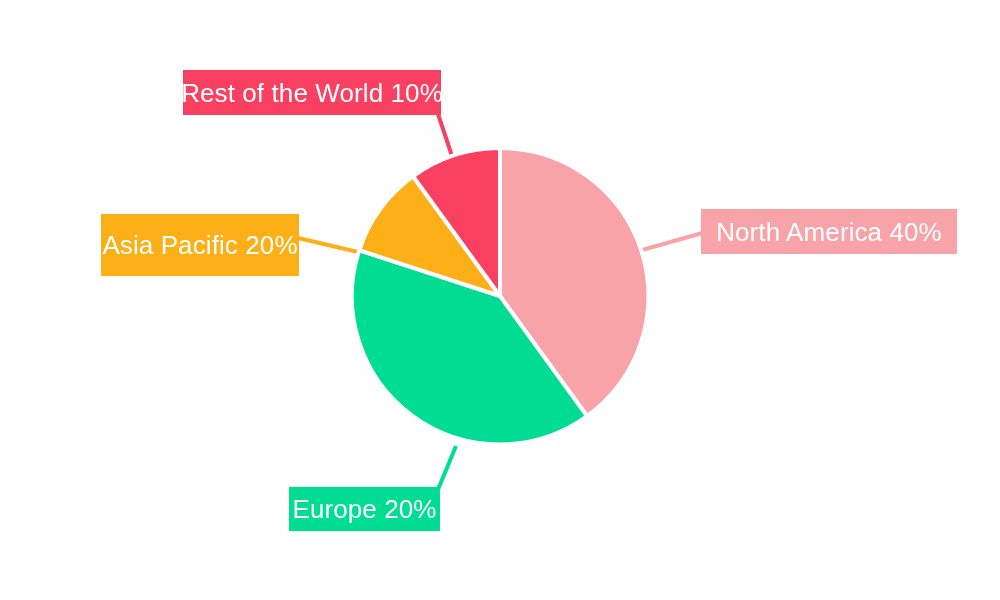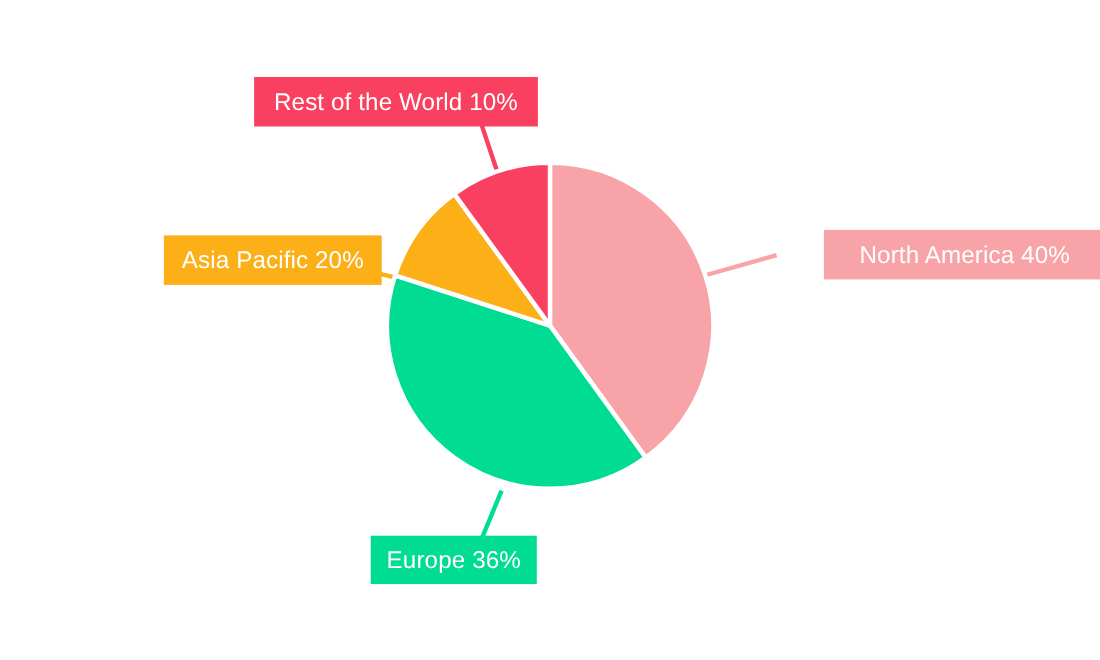--- a/index.html
+++ b/index.html
@@ -25,46 +25,45 @@
     top: 0;
     width: 1000px;
     height: 600px;
   }
   .label-box {
     position: absolute;
     display: flex;
     align-items: center;
     justify-content: center;
     color: #ffffff;
-    font-size: 22px;
+    font-size: 26px;
     font-family: "Liberation Sans", sans-serif;
     line-height: 1;
     white-space: nowrap;
     letter-spacing: 0.1px;
     box-sizing: border-box;
     padding: 0 12px;
-    margin-left: 48px;
   }
   #label-north-america {
     left: 701px;
     top: 209px;
     width: 256px;
     height: 45px;
   }
   #label-europe {
     left: 289px;
     top: 487px;
     width: 151px;
     height: 44px;
   }
   #label-asia-pacific {
     left: 101px;
     top: 214px;
     width: 198px;
-    height: 45px;
+    height: 62px;
   }
   #label-rest-of-world {
     left: 183px;
     top: 70px;
     width: 258px;
     height: 45px;
   }
 </style>
 </head>
 <body>
@@ -91,21 +90,21 @@
       <path d="M 500 296 L 413.00 176.26 A 148 148 0 0 1 500 148 Z" fill="#fa4060" stroke="#ffffff" stroke-width="4" stroke-linejoin="round"></path>
 
     </g>
   </svg>
 
   <div class="label-box" id="label-north-america" style="background-color: rgb(248, 163, 168);">
     <span>North America 40%</span>
   </div>
 
   <div class="label-box" id="label-europe" style="background-color: rgb(0, 221, 146);">
-    <span>Europe 36%</span>
+    <span>Europe 20%</span>
   </div>
 
   <div class="label-box" id="label-asia-pacific" style="background-color: rgb(252, 175, 23);">
     <span>Asia Pacific 20%</span>
   </div>
 
   <div class="label-box" id="label-rest-of-world" style="background-color: rgb(250, 64, 96);">
     <span>Rest of the World 10%</span>
   </div>
 

